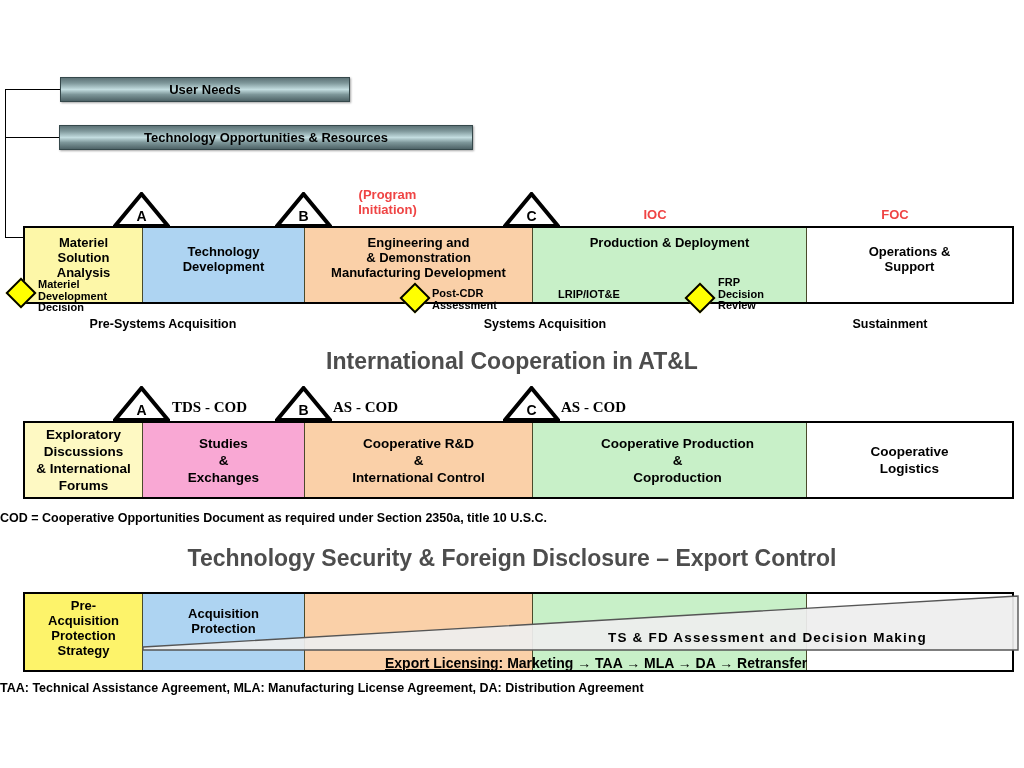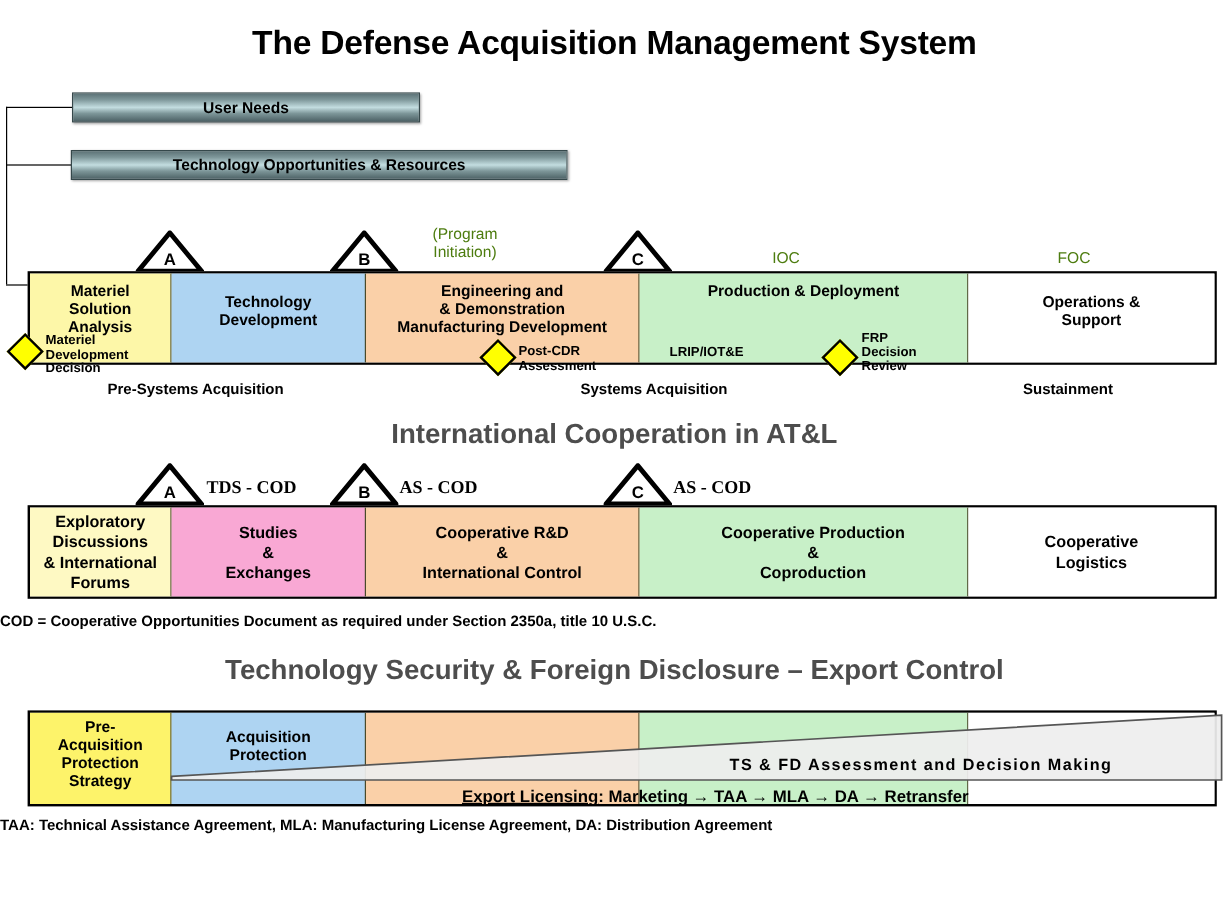--- a/index.html
+++ b/index.html
@@ -75,21 +75,21 @@
   .tri .tri-letter {
     position:absolute; left:0; width:100%; text-align:center;
     font-size:14px; font-weight:bold; color:#000;
   }
 
   .tier-label {
     position:absolute; font-size:12.5px; font-weight:bold; color:#000;
     text-align:center;
   }
   .top-label {
-    position:absolute; font-size:13px; font-weight:normal; color:#4d7c0f;
+    position:absolute; font-size:13px; font-weight:bold; color:#ef4444;
     text-align:center; line-height:15px;
   }
 
   
   #bar2 { left:23px; top:421px; width:991px; height:78px; }
   #bar2 .seg .seg-title { font-size:13.5px; line-height:17px; }
   #bar2 .seg { justify-content:center; }
   .ms-note {
     position:absolute; font-family:"Liberation Serif", serif;
     font-size:15px; font-weight:bold; color:#000;
@@ -115,21 +115,20 @@
     position:absolute; font-size:14px; font-weight:bold; color:#000;
     white-space:nowrap;
   }
   .export-row u { text-decoration:underline; }
 </style>
 </head>
 <body>
 
 <div class="canvas">
 
-  <div class="main-title">The Defense Acquisition Management System</div>
 
   <div class="bracket" style="left:5px; top:89px; width:1px; height:148px; border-width:0 0 0 1px;"></div>
   <div class="bracket" style="left:5px; top:89px; width:56px; height:1px; border-width:1px 0 0 0;"></div>
   <div class="bracket" style="left:5px; top:137px; width:56px; height:1px; border-width:1px 0 0 0;"></div>
   <div class="bracket" style="left:5px; top:237px; width:20px; height:1px; border-width:1px 0 0 0;"></div>
 
   <div class="banner" id="banner-user-needs">
     <span>User Needs</span>
   </div>
   <div class="banner" id="banner-tech-opps">

